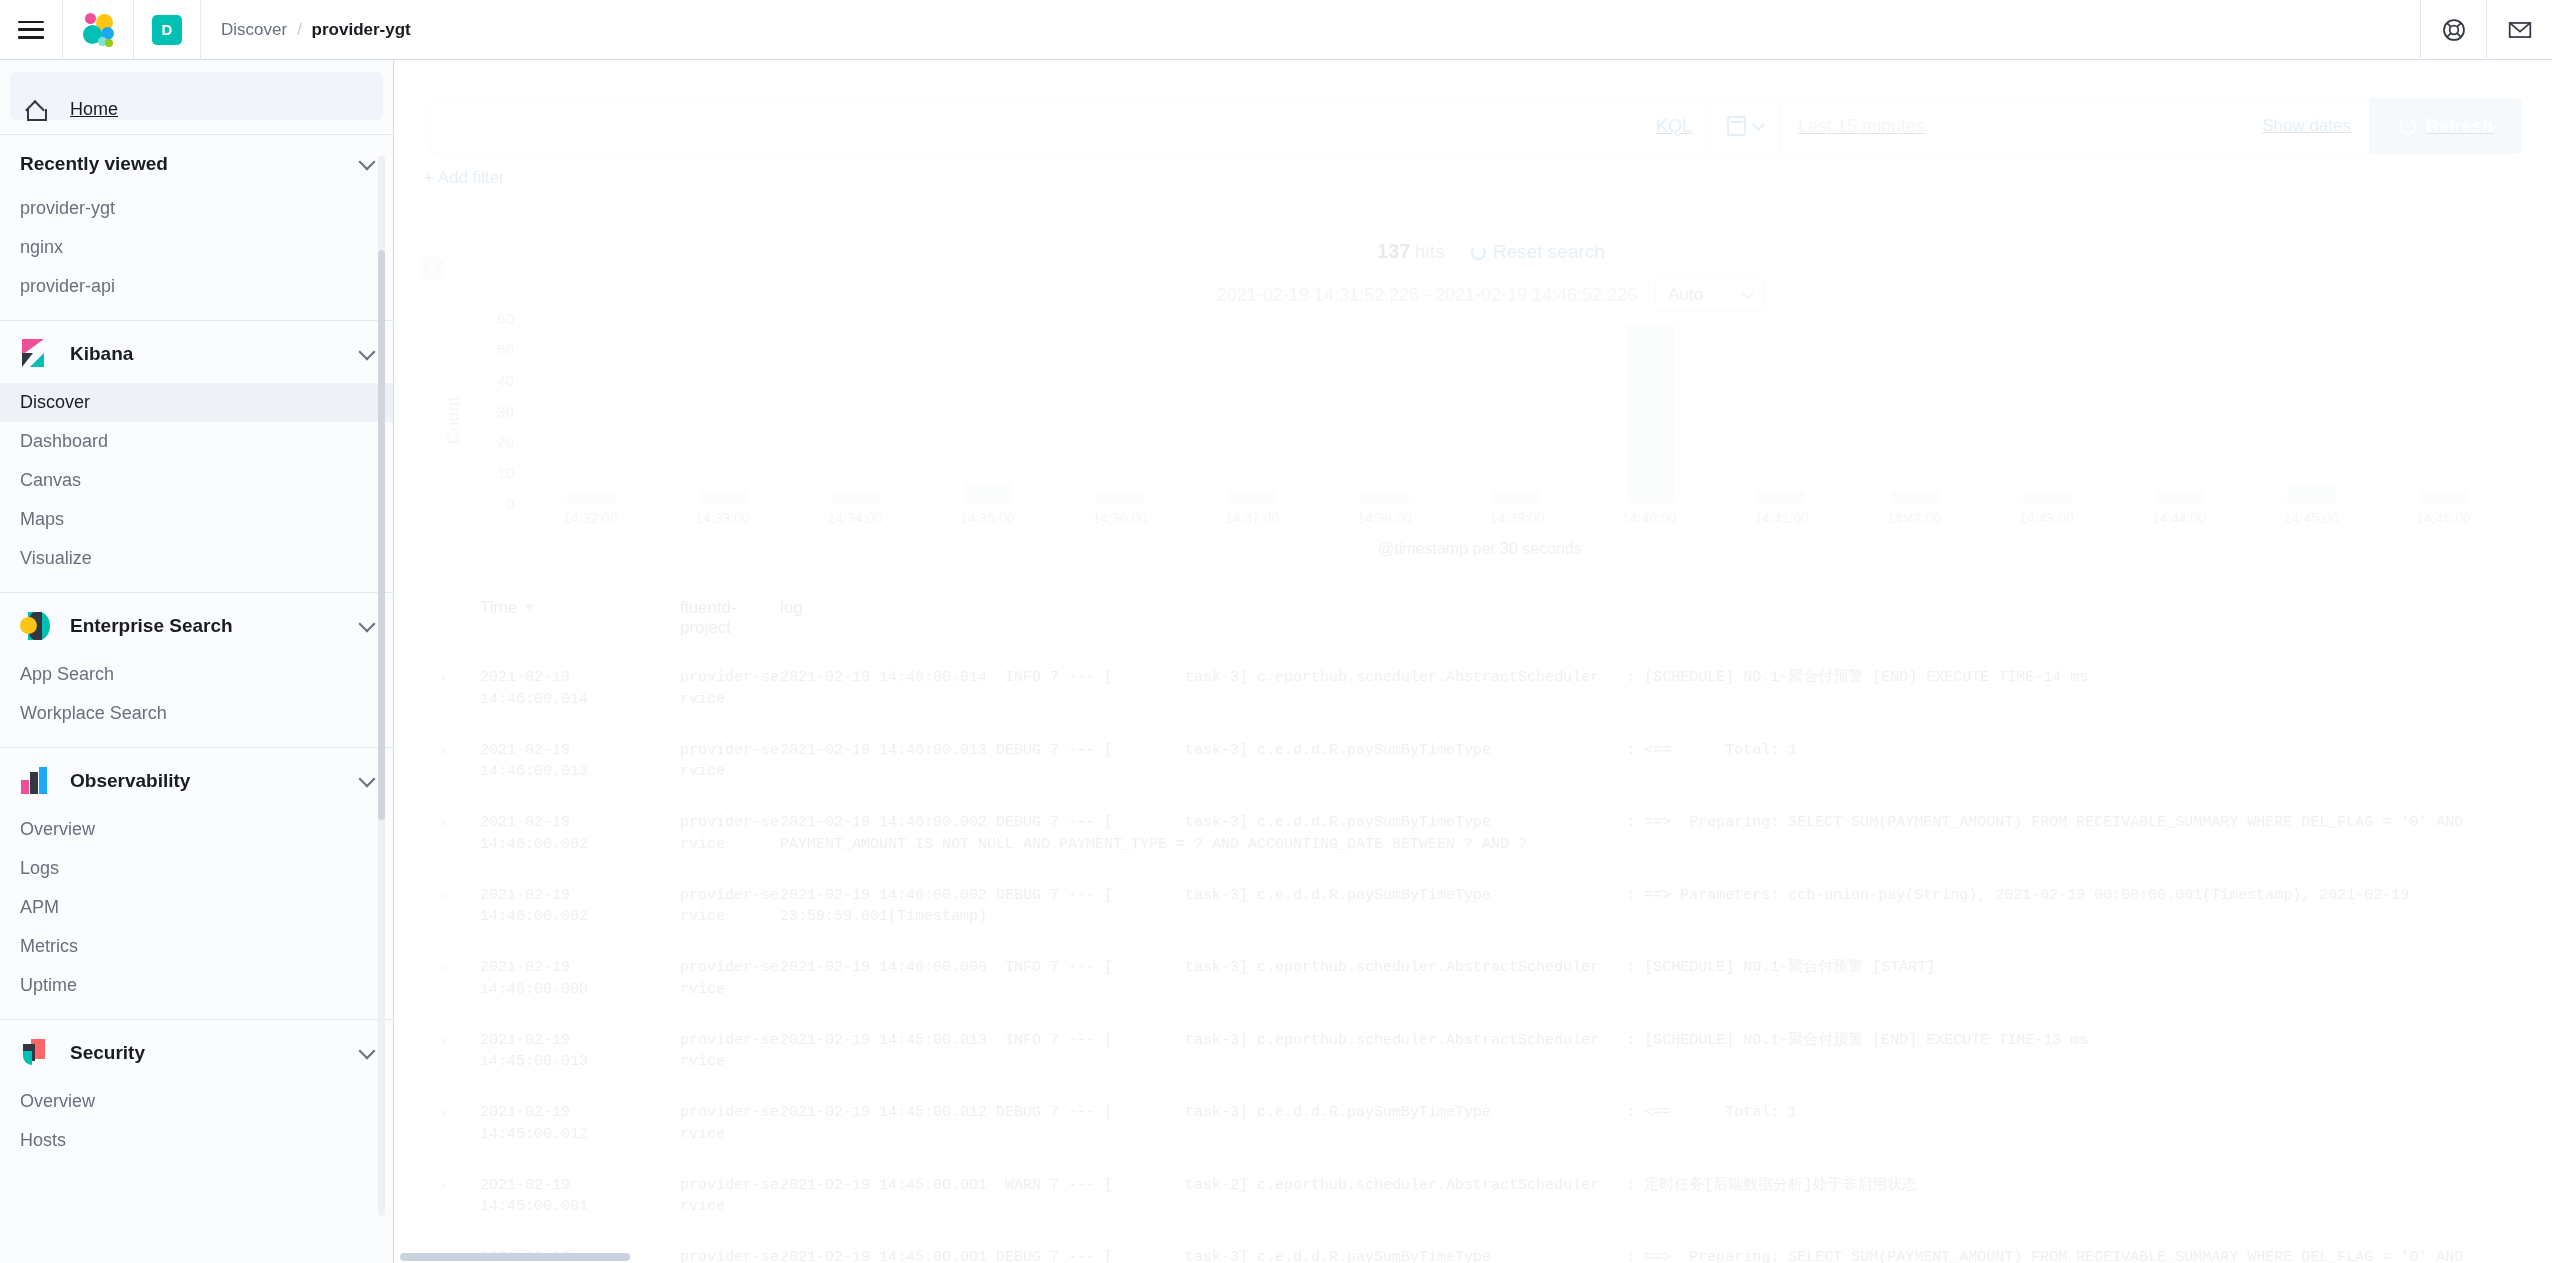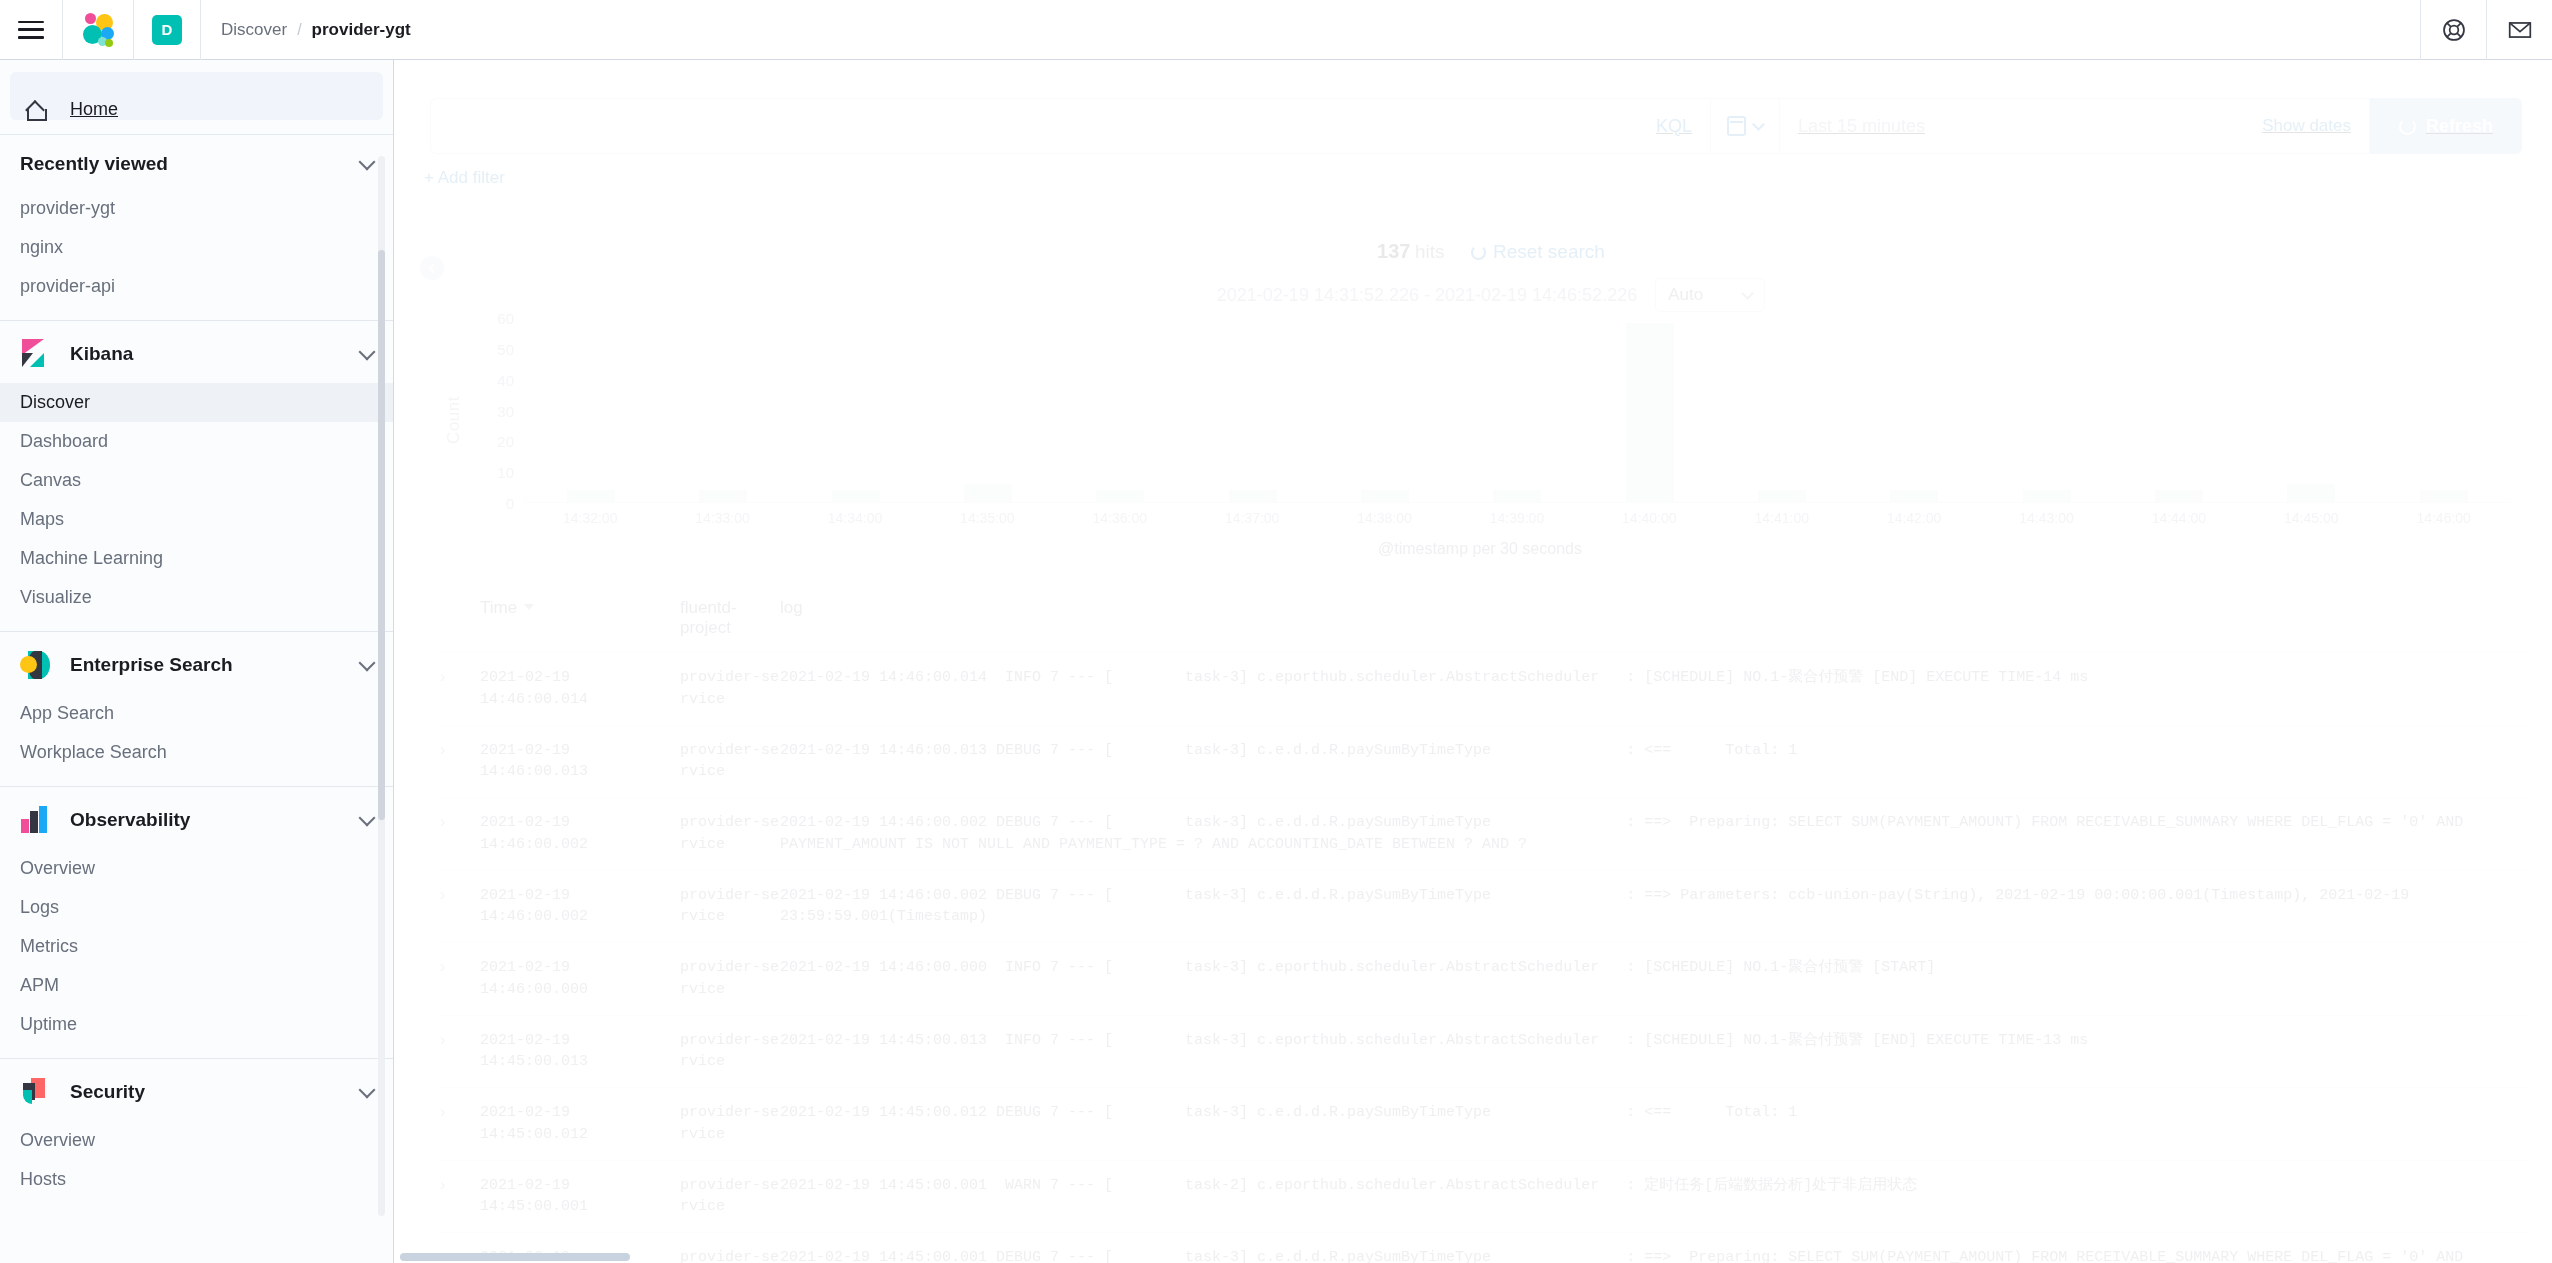--- a/index.html
+++ b/index.html
@@ -471,21 +471,20 @@
           <span class="p2"></span>
           <span class="p3"></span>
         </span>
         <span class="nav-group-title">Kibana</span>
         <span class="nav-group-chev"></span>
       </div>
       <div class="nav-item selected">Discover</div>
       <div class="nav-item">Dashboard</div>
       <div class="nav-item">Canvas</div>
       <div class="nav-item">Maps</div>
-      <div class="nav-item">Machine Learning</div>
       <div class="nav-item">Visualize</div>
       <div class="nav-sep"></div>
       <div class="nav-group-head">
         <span class="nav-logo lg-ent">
           <span class="c1"></span>
           <span class="c2"></span>
           <span class="c3"></span>
         </span>
         <span class="nav-group-title">Enterprise Search</span>
         <span class="nav-group-chev"></span>
@@ -497,22 +496,22 @@
         <span class="nav-logo lg-obs">
           <span class="b1"></span>
           <span class="b2"></span>
           <span class="b3"></span>
         </span>
         <span class="nav-group-title">Observability</span>
         <span class="nav-group-chev"></span>
       </div>
       <div class="nav-item">Overview</div>
       <div class="nav-item">Logs</div>
+      <div class="nav-item">APM</div>
       <div class="nav-item">Metrics</div>
-      <div class="nav-item">APM</div>
       <div class="nav-item">Uptime</div>
       <div class="nav-sep"></div>
       <div class="nav-group-head">
         <span class="nav-logo lg-sec">
           <span class="s1"></span>
           <span class="s2"></span>
           <span class="s3"></span>
         </span>
         <span class="nav-group-title">Security</span>
         <span class="nav-group-chev"></span>

